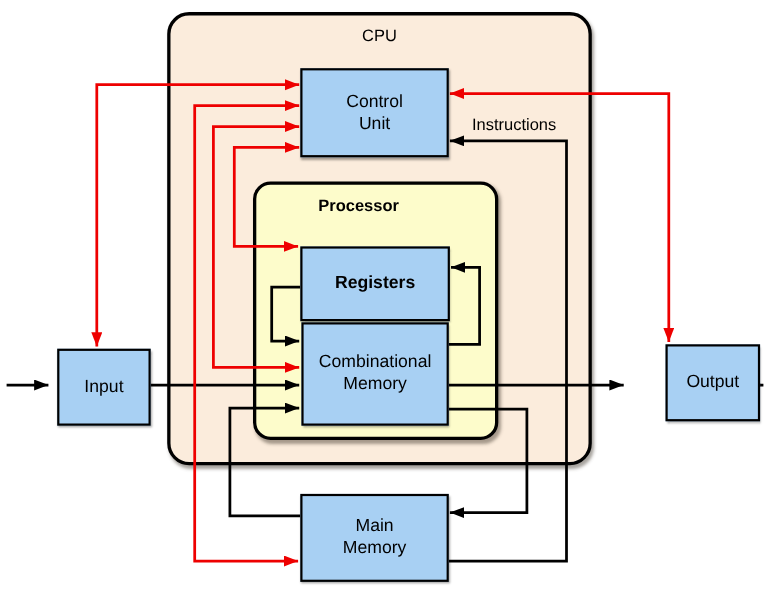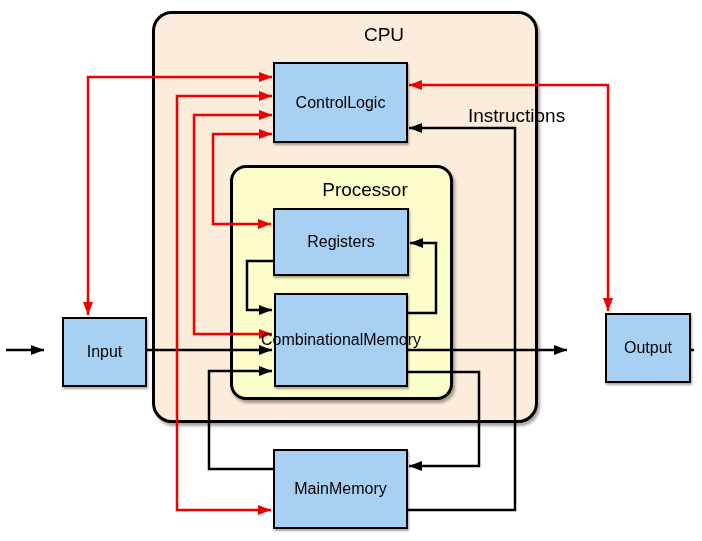--- a/index.html
+++ b/index.html
@@ -7,32 +7,32 @@
     position:relative;width:702px;height:541px;background:#ffffff;
     font-family:"Liberation Sans","DejaVu Sans",sans-serif;color:#000;overflow:hidden;
   }
   .container{position:absolute;box-sizing:border-box;border:3px solid #000;
     box-shadow:2px 3px 3px rgba(60,50,40,.45);}
   .c-cpu{left:152px;top:11px;width:386px;height:412px;border-radius:20px;background:#fbecdc;z-index:1;}
   .c-proc{left:230px;top:165px;width:223px;height:235px;border-radius:16px;background:#fdfccb;z-index:2;}
   .edges{position:absolute;left:0;top:0;width:702px;height:541px;z-index:3;}
   .node{
     position:absolute;box-sizing:border-box;border:2px solid #000;background:#a8d0f3;
-    display:flex;flex-direction:row;align-items:center;justify-content:center;
+    display:flex;flex-direction:column;align-items:center;justify-content:center;
     font-size:16px;line-height:20px;z-index:4;box-shadow:1px 2px 2px rgba(0,0,0,.35);
   }
-  .n-input{left:62px;top:317px;width:85px;height:70px;}
+  .n-input{left:52px;top:317px;width:85px;height:70px;}
   .n-output{left:569px;top:313px;width:86px;height:70px;margin-left:36px;}
   .n-cu{left:273px;top:62px;width:135px;height:81px;}
-  .n-reg{left:273px;top:208px;width:136px;height:68px;}
+  .n-reg{left:273px;top:224px;width:136px;height:68px;font-weight:bold;}
   .n-cl{left:274px;top:293px;width:134px;height:94px;justify-content:center;}
   .n-mm{left:273px;top:449px;width:135px;height:80px;}
-  .diagram-label{position:absolute;z-index:5;font-size:19px;text-align:center;padding-left:39px;}
+  .diagram-label{position:absolute;z-index:5;font-size:15px;text-align:center;}
   .l-cpu{left:152px;top:24px;width:386px;}
-  .l-proc{left:230px;top:179px;width:192px;}
+  .l-proc{left:230px;top:179px;width:192px;font-weight:bold;}
   .l-instr{left:429px;top:105px;text-align:right;}
 </style>
 </head>
 <body>
 
 <div class="stage">
 
   <div class="container c-cpu"></div>
   <div class="container c-proc"></div>
 
@@ -59,21 +59,21 @@
         <polyline points="408,510 515,510 515,128 409,128" fill="none" stroke="#000000" stroke-width="2.5" marker-end="url(#ae-d)"></polyline>
         <polyline points="272,77 88,77 88,315" fill="none" stroke="#ee0000" stroke-width="2.5" marker-end="url(#ae-c)" marker-start="url(#as-c)"></polyline>
         <polyline points="409,85 608,85 608,311" fill="none" stroke="#ee0000" stroke-width="2.5" marker-end="url(#ae-c)" marker-start="url(#as-c)"></polyline>
         <polyline points="272,96 177,96 177,510 271,510" fill="none" stroke="#ee0000" stroke-width="2.5" marker-end="url(#ae-c)" marker-start="url(#as-c)"></polyline>
         <polyline points="272,115 194,115 194,334 272,334" fill="none" stroke="#ee0000" stroke-width="2.5" marker-end="url(#ae-c)" marker-start="url(#as-c)"></polyline>
         <polyline points="272,134 213,134 213,224 271,224" fill="none" stroke="#ee0000" stroke-width="2.5" marker-end="url(#ae-c)" marker-start="url(#as-c)"></polyline>
       </svg></div>
 
   <div class="node n-cu">
     <div>Control</div>
-    <div>Logic</div>
+    <div>Unit</div>
   </div>
 
   <div class="node n-reg">
     <div>Registers</div>
   </div>
 
   <div class="node n-cl">
     <div>Combinational</div>
     <div>Memory</div>
   </div>

